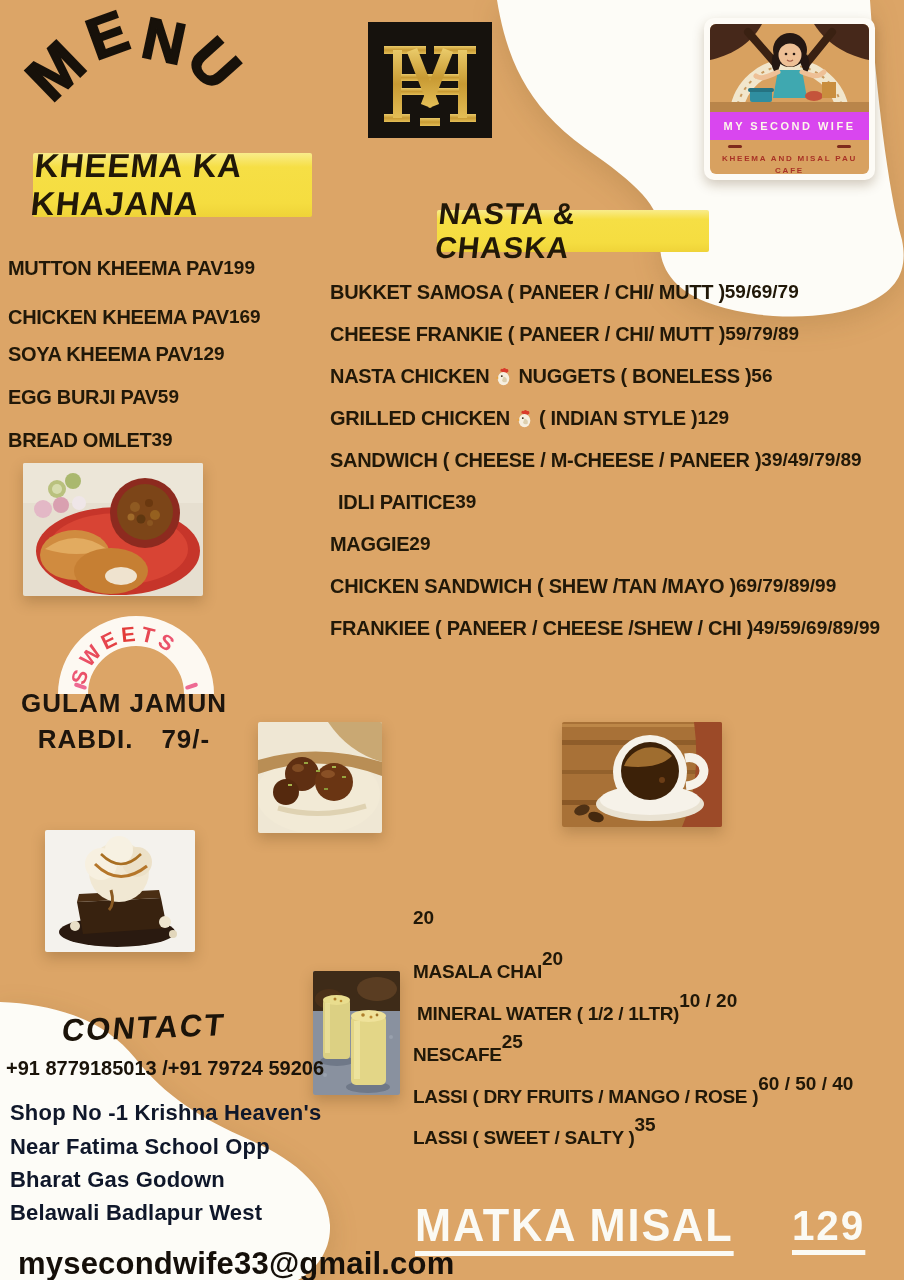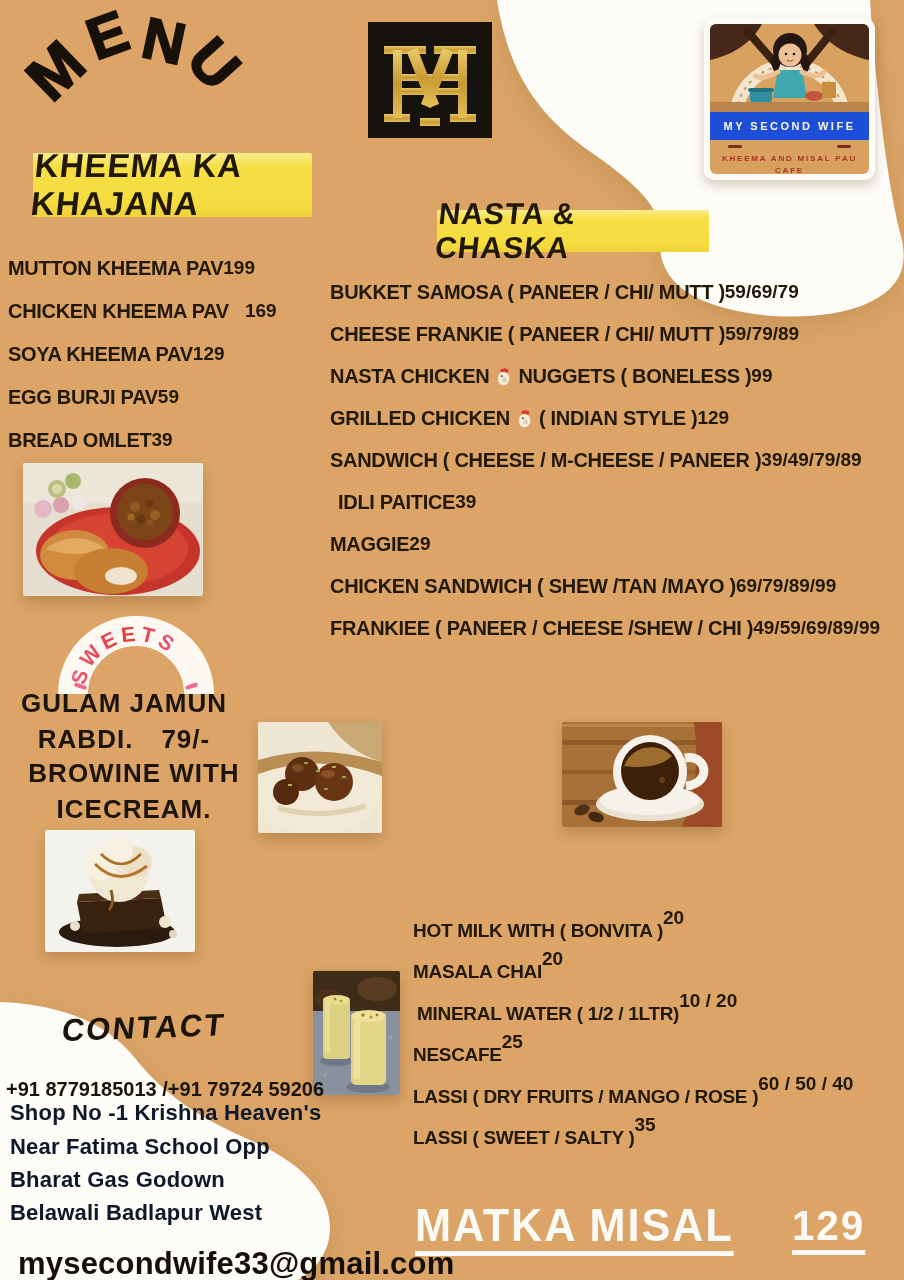--- a/index.html
+++ b/index.html
@@ -38,21 +38,21 @@
 
   .photo{position:absolute;border-radius:2px;overflow:hidden;
     box-shadow:0 6px 14px rgba(80,50,15,.25);}
   .photo svg{display:block;}
 
   
   .brand-card{position:absolute;left:704px;top:18px;width:171px;height:162px;
     background:#fdfbf6;border-radius:10px;box-shadow:0 5px 12px rgba(80,50,15,.25);}
   .card-inner{position:absolute;left:6px;top:6px;right:6px;bottom:6px;
     background:#d8a160;border-radius:6px;overflow:hidden;}
-  .card-banner{position:absolute;left:0;right:0;top:88px;height:28px;background:#1d4ed8;
+  .card-banner{position:absolute;left:0;right:0;top:88px;height:28px;background:#d946ef;
     display:flex;align-items:center;justify-content:center;
     color:#fdf6ea;font-weight:800;font-size:11px;letter-spacing:2.5px;white-space:nowrap;}
   .card-dash{position:absolute;top:121px;width:14px;height:3px;background:#7e2a1c;border-radius:2px;}
   .card-tagline{position:absolute;left:0;right:0;top:130px;text-align:center;
     color:#a93226;font-weight:800;font-size:8px;letter-spacing:1.8px;white-space:nowrap;}
   .card-tagline2{position:absolute;left:0;right:0;top:142px;text-align:center;
     color:#a93226;font-weight:800;font-size:8px;letter-spacing:1.8px;}
 
   .contact-title{font-weight:800;font-size:31px;letter-spacing:2px;
     transform:rotate(-2deg) skewX(-8deg);color:#1b1309;}
@@ -140,21 +140,21 @@
   </div>
 
   <div class="hl abs z2" style="left:33px;top:153px;width:279px;height:64px;">
     <span class="brush" style="font-size:33px;">KHEEMA KA KHAJANA</span>
   </div>
   <div class="abs z2" style="left:8px;top:257px;width:276px;">
     <div class="mrow" style="left:0;top:0;width:276px;">
         <span class="mname">MUTTON KHEEMA PAV</span>
         <span class="mprice">199</span>
       </div>
-    <div class="mrow" style="left:0;top:43px;width:276px;gap:16px;">
+    <div class="mrow" style="left:0;top:49px;width:276px;">
         <span class="mname">CHICKEN KHEEMA PAV</span>
         <span class="mprice">169</span>
       </div>
     <div class="mrow" style="left:0;top:86px;width:276px;">
         <span class="mname">SOYA KHEEMA PAV</span>
         <span class="mprice">129</span>
       </div>
     <div class="mrow" style="left:0;top:129px;width:276px;">
         <span class="mname">EGG BURJI PAV</span>
         <span class="mprice">59</span>
@@ -182,21 +182,21 @@
           <span>NASTA CHICKEN</span>
           <svg class="chick" viewBox="0 0 16 18">
             <path d="M5,4 q0,-3 2.5,-2 q1,-2 3,0 q2.5,-1 2,2.5 L10,6 Z" fill="#d93b2b"></path>
             <ellipse cx="8" cy="11" rx="5.5" ry="6.3" fill="#f6efe0"></ellipse>
             <path d="M3,9 l-2.4,1.4 2.4,1.2 Z" fill="#e8a23c"></path>
             <circle cx="6.4" cy="8.6" r="0.9" fill="#332211"></circle>
             <path d="M8,9 q4,1 3,5 q-3,1.4 -4.4,-1" fill="#ddcfae"></path>
           </svg>
           <span>NUGGETS ( BONELESS )</span>
         </span>
-      <span class="mprice">99</span>
+      <span class="mprice">56</span>
     </div>
     <div class="mrow" style="left:0;top:126px;width:568px;">
       <span class="mname">
           <span>GRILLED CHICKEN</span>
           <svg class="chick" viewBox="0 0 16 18">
             <path d="M5,4 q0,-3 2.5,-2 q1,-2 3,0 q2.5,-1 2,2.5 L10,6 Z" fill="#d93b2b"></path>
             <ellipse cx="8" cy="11" rx="5.5" ry="6.3" fill="#f6efe0"></ellipse>
             <path d="M3,9 l-2.4,1.4 2.4,1.2 Z" fill="#e8a23c"></path>
             <circle cx="6.4" cy="8.6" r="0.9" fill="#332211"></circle>
             <path d="M8,9 q4,1 3,5 q-3,1.4 -4.4,-1" fill="#ddcfae"></path>
@@ -273,25 +273,20 @@
     </svg>
   </div>
 
   <div class="abs z2 sweets-text" style="left:4px;top:688px;width:240px;font-size:26px;">
     <div>GULAM JAMUN</div>
     <div style="display:flex;justify-content:center;gap:28px;margin-top:5px;">
       <span>RABDI.</span>
       <span>79/-</span>
     </div>
   </div>
-  <div class="abs z2 sweets-text" style="left:4px;top:758px;width:260px;font-size:26px;">
-    <div>BROWINE WITH</div>
-    <div style="margin-top:5px;">ICECREAM.</div>
-    <div style="margin-top:5px;">79/-</div>
-  </div>
 
   <div class="photo z2" style="left:258px;top:722px;width:124px;height:111px;">
     <svg width="124" height="111" viewBox="0 0 124 111">
       <rect width="124" height="111" fill="#efe7d4"></rect>
       <path d="M70,0 L124,0 L124,40 Q90,30 70,0" fill="#c9a873"></path>
       <ellipse cx="60" cy="72" rx="62" ry="40" fill="#f2ead6"></ellipse>
       <path d="M0,52 Q60,30 124,54 L124,40 Q60,20 0,38 Z" fill="#b98e55"></path>
       <circle cx="44" cy="52" r="17" fill="#5f2f12"></circle>
       <circle cx="76" cy="60" r="19" fill="#6a3513"></circle>
       <circle cx="28" cy="70" r="13" fill="#55290e"></circle>
@@ -341,21 +336,20 @@
       <path d="M56,24 Q76,44 96,24" stroke="#a96f22" stroke-width="2.5" fill="none"></path>
       <path d="M66,60 q4,14 -2,20" stroke="#8a5a22" stroke-width="3" fill="none"></path>
       <circle cx="30" cy="96" r="5" fill="#e8dfc8"></circle>
         <circle cx="120" cy="92" r="6" fill="#efe6cf"></circle>
       <circle cx="128" cy="104" r="4" fill="#e2d7bc"></circle>
     </svg>
   </div>
 
   <div class="abs z2 bev" style="left:413px;top:920px;width:479px;">
     <div class="mrow" style="left:0;top:0;width:479px;">
-        <span class="mname">HOT MILK WITH ( BONVITA )</span>
         <span class="mprice">20</span>
       </div>
     <div class="mrow" style="left:0;top:41px;width:479px;">
         <span class="mname">MASALA CHAI</span>
         <span class="mprice">20</span>
       </div>
     <div class="mrow" style="left:4px;top:83px;width:479px;">
         <span class="mname">MINERAL WATER ( 1/2  / 1LTR)</span>
         <span class="mprice">10  / 20</span>
       </div>
@@ -393,21 +387,21 @@
       <rect x="38" y="44" width="35" height="70" rx="5" fill="#e3d687"></rect>
       <ellipse cx="55.5" cy="45" rx="17.5" ry="6" fill="#efe29a"></ellipse>
       <rect x="41" y="50" width="6" height="58" fill="#f1e8a6" opacity="0.7"></rect>
       <circle cx="50" cy="44" r="1.8" fill="#b07f2c"></circle>
         <circle cx="58" cy="46" r="1.5" fill="#c08a2e"></circle>
       <circle cx="64" cy="44" r="1.4" fill="#9e7226"></circle>
     </svg>
   </div>
 
   <div class="abs z2 contact-title" style="left:62px;top:1010px;">CONTACT</div>
-  <div class="abs z2 phone" style="left:6px;top:1057px;margin-top:21px;">+91 8779185013 /+91 79724 59206</div>
+  <div class="abs z2 phone" style="left:6px;top:1057px;">+91 8779185013 /+91 79724 59206</div>
   <div class="abs z2 addr" style="left:10px;top:1100px;">Shop No -1 Krishna Heaven's</div>
   <div class="abs z2 addr" style="left:10px;top:1134px;">Near Fatima School Opp</div>
   <div class="abs z2 addr" style="left:10px;top:1167px;">Bharat Gas Godown</div>
   <div class="abs z2 addr" style="left:10px;top:1200px;">Belawali Badlapur West</div>
   <div class="abs z2 email" style="left:18px;top:1246px;">mysecondwife33@gmail.com</div>
 
   <div class="abs z2 matka" style="left:415px;top:1202px;font-size:46px;">MATKA MISAL</div>
   <div class="abs z2 matka" style="left:792px;top:1204px;font-size:43px;">129</div>
 
 </div>

